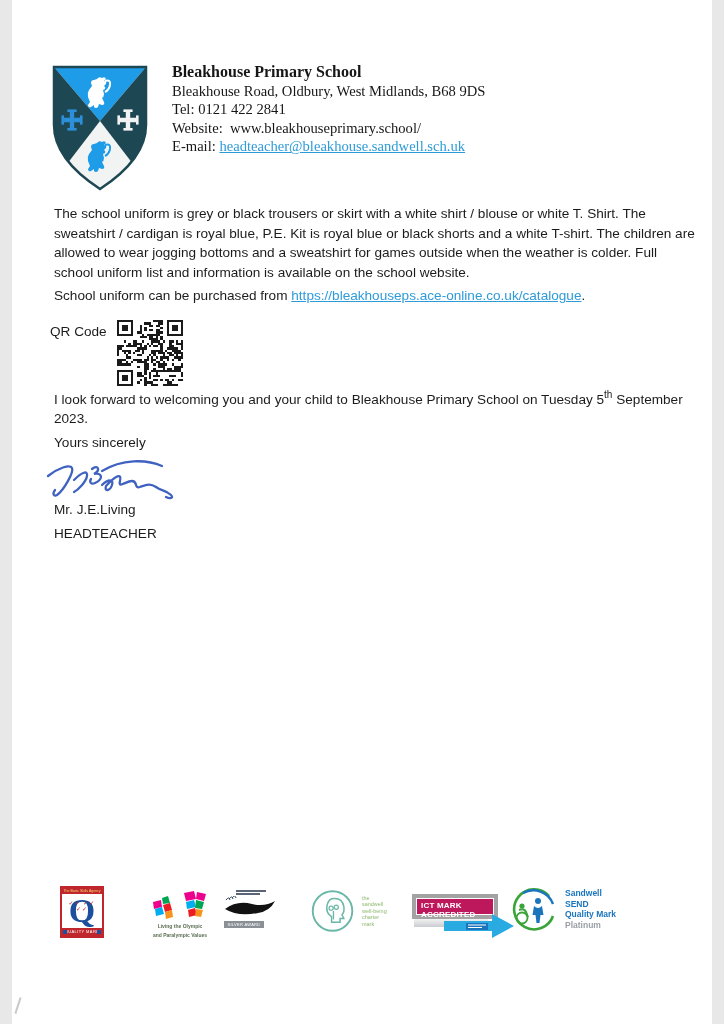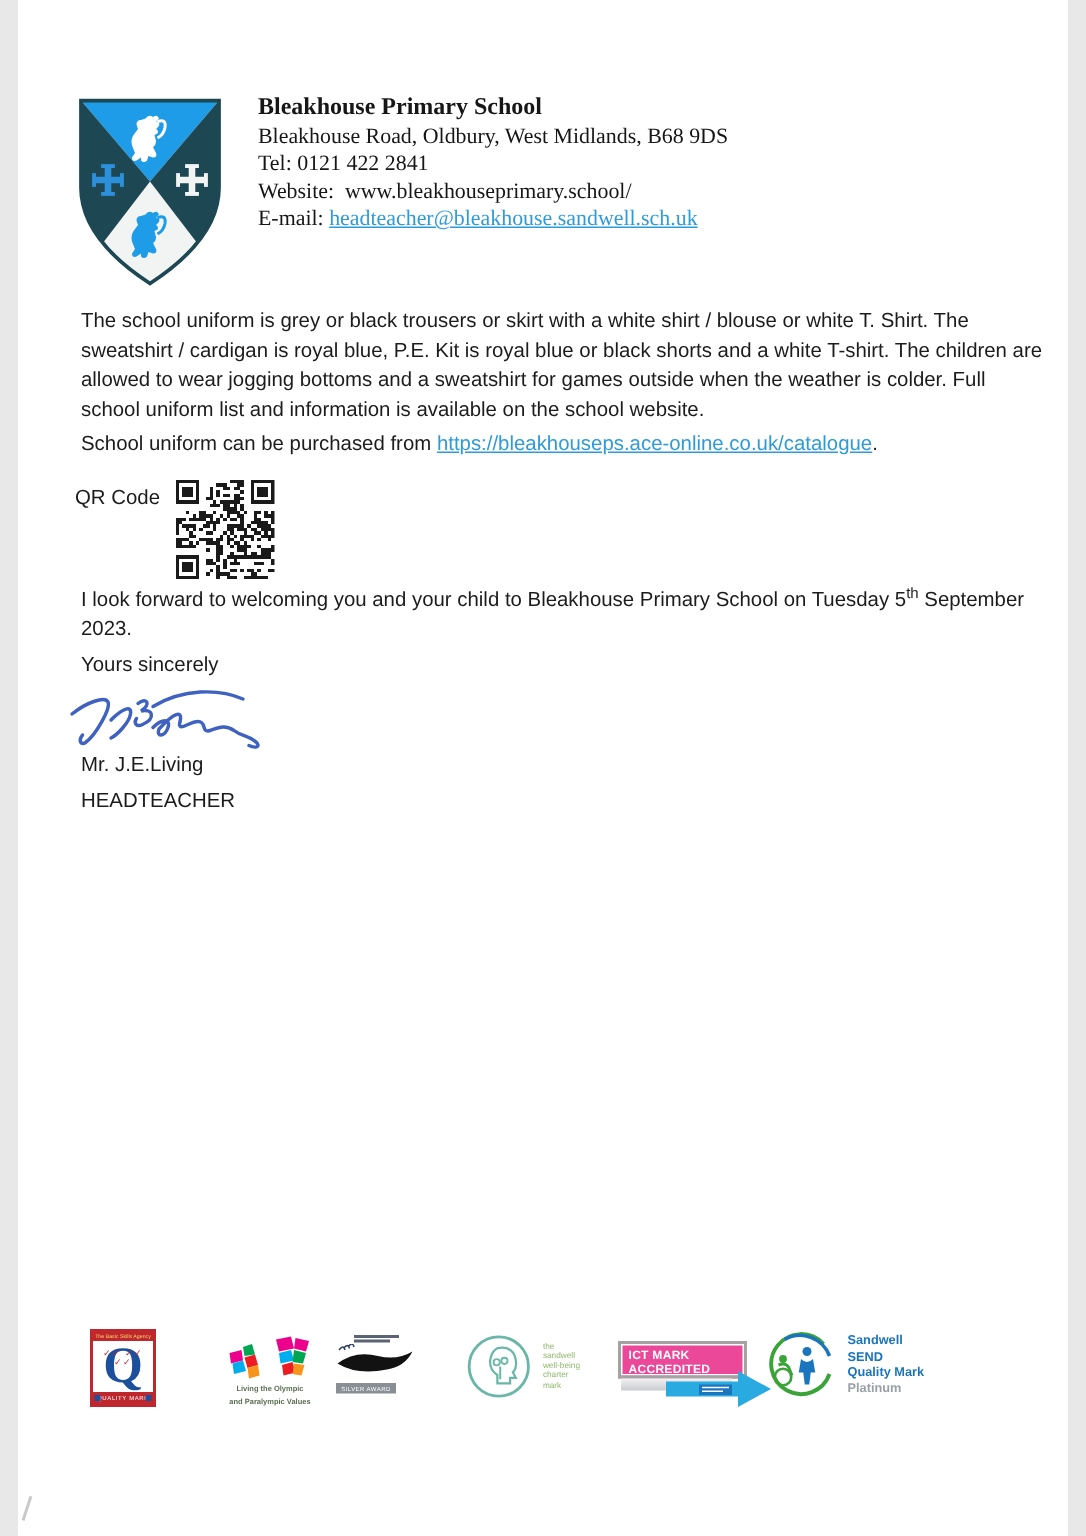--- a/index.html
+++ b/index.html
@@ -45,21 +45,21 @@
   
   .silver{left:212px;top:890px;width:52px;}
   .silver .cap-lines{margin-left:12px;}
   .silver .cap-lines div{height:1.6px;background:#5a6474;margin-bottom:1.6px;}
   .silver-band{margin-top:1px;width:40px;height:7px;background:#8a8f96;color:#fff;font-size:4px;line-height:7px;text-align:center;letter-spacing:.3px;}
   
   .wellbeing{left:297px;top:885px;width:82px;display:flex;gap:4px;align-items:center;}
   .wellbeing .cap{color:#8fb96e;white-space:pre-line;text-align:left;font-size:5.5px;line-height:6.5px;}
   
   .ict{left:400px;top:894px;width:104px;height:44px;}
-  .ict-band{position:absolute;left:0;top:0;width:86px;height:25px;background:#ec4899;border:2px solid #a3a3a3;box-shadow:inset 0 0 0 1px #fff;color:#fff;font-weight:bold;font-size:8px;line-height:9px;padding:3px 0 0 5px;box-sizing:border-box;letter-spacing:.2px;}
+  .ict-band{position:absolute;left:0;top:0;width:86px;height:25px;background:#be185d;border:4px solid #a3a3a3;box-shadow:inset 0 0 0 1px #fff;color:#fff;font-weight:bold;font-size:8px;line-height:9px;padding:3px 0 0 5px;box-sizing:border-box;letter-spacing:.2px;}
   .ict-silver{position:absolute;left:2px;top:25px;width:74px;height:8px;background:linear-gradient(#f2f2f2,#c9ccd1);}
   .ict-arrow{position:absolute;left:32px;top:20px;}
   
   .send{left:497px;top:888px;width:120px;display:flex;gap:8px;}
   .send-text{font-size:8.5px;line-height:10.5px;font-weight:bold;color:#1b75bc;}
   .send-text .platinum{color:#9aa0a6;font-weight:bold;}
   
   .scan-mark{position:absolute;left:5px;top:997px;width:1.5px;height:17px;background:#c9c9c9;transform:rotate(18deg);}
 </style>
 </head>

